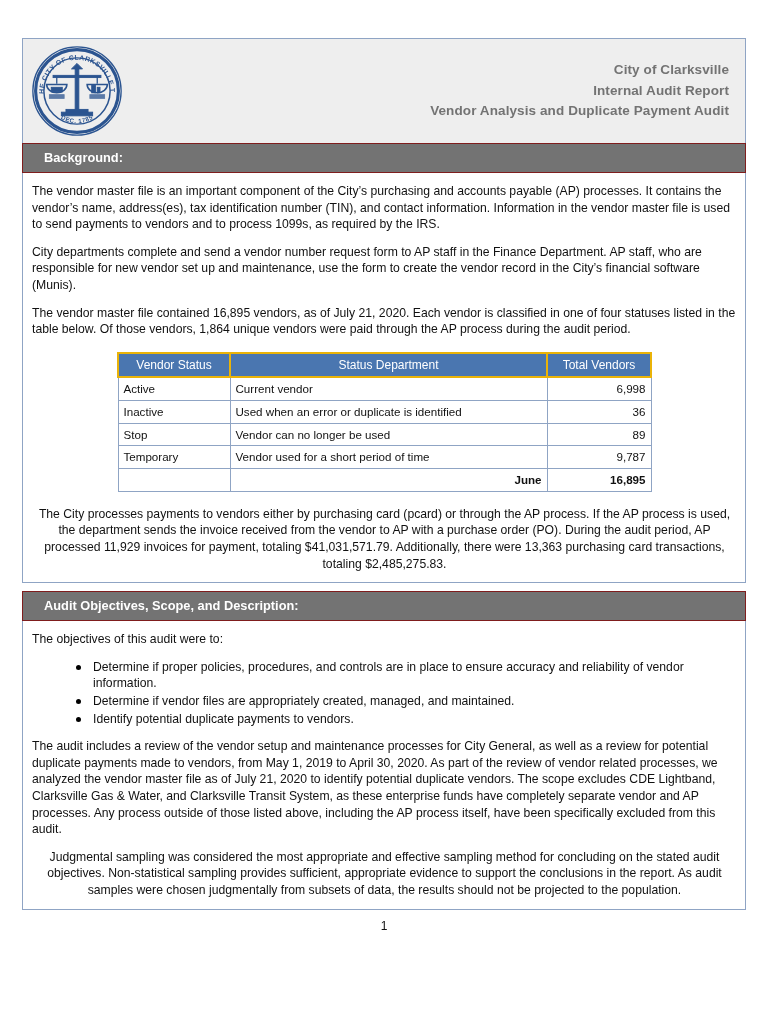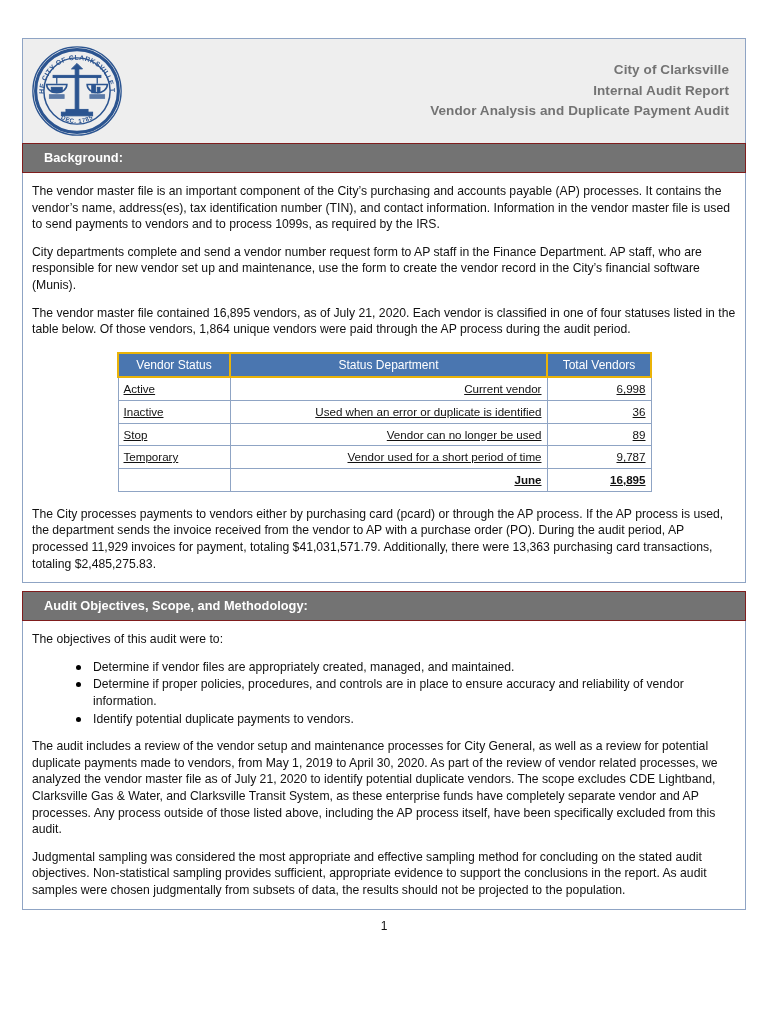--- a/index.html
+++ b/index.html
@@ -69,21 +69,21 @@
     padding: 10px 8px 10px 9px;
     font-size: 12.2px;
     color: #111111;
     line-height: 1.36;
   }
 
   .section-body p {
     margin: 0 0 11px 0;
     text-align: left;
   }
-  .section-body p:last-child { margin-bottom: 0; }
+  .section-body p:last-child { margin-bottom: 0; text-align: center; }
 
   .gap { height: 8px; }
 
   
   ul.objectives {
     margin: 9px 0 11px 0;
     padding-left: 44px;
     list-style: none;
   }
   ul.objectives li {
@@ -123,24 +123,23 @@
     border: 2px solid #eab308;
     padding: 3px 5px;
     text-align: center;
     height: 21px;
   }
   table.vendor-table td {
     border: 1px solid #8fa4c4;
     padding: 3px 5px;
     height: 21px;
     vertical-align: middle;
-    text-decoration: underline;
   }
   td.col-status { width: 112px; text-align: left; }
-  td.col-desc   { text-align: right; }
+  td.col-desc   { text-align: left; }
   td.col-count  { width: 104px; text-align: right; }
   th.col-status { width: 112px; }
   th.col-count  { width: 104px; }
 
   tr.total-row td.col-status { border-right: 1px solid #8fa4c4; }
   tr.total-row td.col-desc   { text-align: right; font-weight: bold; }
   tr.total-row td.col-count  { font-weight: bold; }
 
   
   .page-footer {
@@ -240,26 +239,26 @@
           </tr>
         </tbody>
       </table>
     </div>
 
     <p>The City processes payments to vendors either by purchasing card (pcard) or through the AP process. If the AP process is used, the department sends the invoice received from the vendor to AP with a purchase order (PO). During the audit period, AP processed 11,929 invoices for payment, totaling $41,031,571.79. Additionally, there were 13,363 purchasing card transactions, totaling $2,485,275.83.</p>
   </div>
 
   <div class="gap"></div>
 
-  <div class="section-bar">Audit Objectives, Scope, and Methodology:</div>
+  <div class="section-bar">Audit Objectives, Scope, and Description:</div>
   <div class="section-body">
     <p>The objectives of this audit were to:</p>
     <ul class="objectives">
+      <li>Determine if proper policies, procedures, and controls are in place to ensure accuracy and reliability of vendor information.</li>
       <li>Determine if vendor files are appropriately created, managed, and maintained.</li>
-      <li>Determine if proper policies, procedures, and controls are in place to ensure accuracy and reliability of vendor information.</li>
       <li>Identify potential duplicate payments to vendors.</li>
     </ul>
     <p>The audit includes a review of the vendor setup and maintenance processes for City General, as well as a review for potential duplicate payments made to vendors, from May 1, 2019 to April 30, 2020. As part of the review of vendor related processes, we analyzed the vendor master file as of July 21, 2020 to identify potential duplicate vendors. The scope excludes CDE Lightband, Clarksville Gas &amp; Water, and Clarksville Transit System, as these enterprise funds have completely separate vendor and AP processes. Any process outside of those listed above, including the AP process itself, have been specifically excluded from this audit.</p>
     <p>Judgmental sampling was considered the most appropriate and effective sampling method for concluding on the stated audit objectives. Non-statistical sampling provides sufficient, appropriate evidence to support the conclusions in the report. As audit samples were chosen judgmentally from subsets of data, the results should not be projected to the population.</p>
   </div>
 
   <div class="page-footer">
     <span>1</span>
   </div>
 

